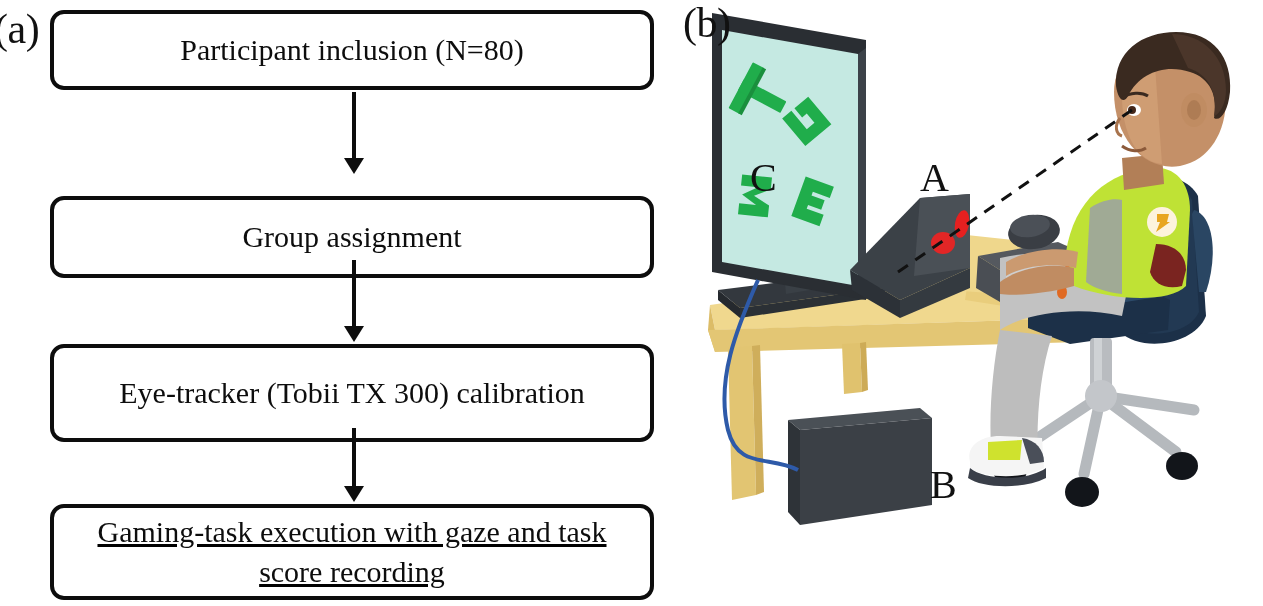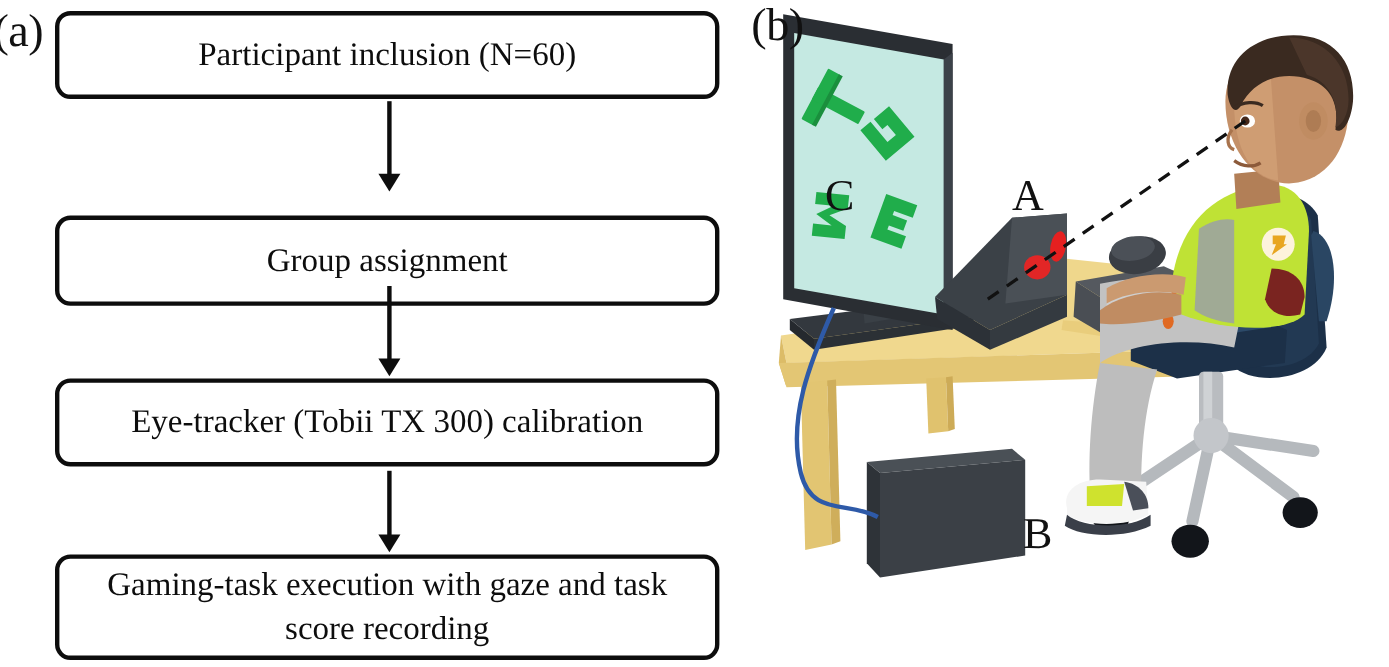--- a/index.html
+++ b/index.html
@@ -54,22 +54,22 @@
   }
   .flow-box .txt {
     font-family: "Liberation Serif", serif;
     font-size: 30px;
     color: #0d0d0d;
     line-height: 1.33;
     padding: 0 10px;
   }
   #box-1 { top: 10px;  height: 80px; }
   #box-2 { top: 176px; height: 82px; margin-top: 20px; }
-  #box-3 { top: 344px; height: 80px; }
-  #box-4 { top: 504px; height: 96px; }
+  #box-3 { top: 344px; height: 98px; }
+  #box-4 { top: 504px; height: 96px; text-decoration: underline; }
 
   .arrow {
     position: absolute;
     left: 352px;
     width: 4px;
     background: #0d0d0d;
   }
   .arrow::after {
     content: "";
     position: absolute;
@@ -105,21 +105,21 @@
 </head>
 <body>
 
 <div id="root">
 
   <div id="panel-a">
 
     <div class="panel-letter" id="panel-a-letter">(a)</div>
 
     <div class="flow-box" id="box-1">
-      <span class="txt">Participant inclusion (N=60)</span>
+      <span class="txt">Participant inclusion (N=80)</span>
     </div>
 
     <div class="arrow" id="arrow-1"></div>
 
     <div class="flow-box" id="box-2">
       <span class="txt">Group assignment</span>
     </div>
 
     <div class="arrow" id="arrow-2"></div>
 

